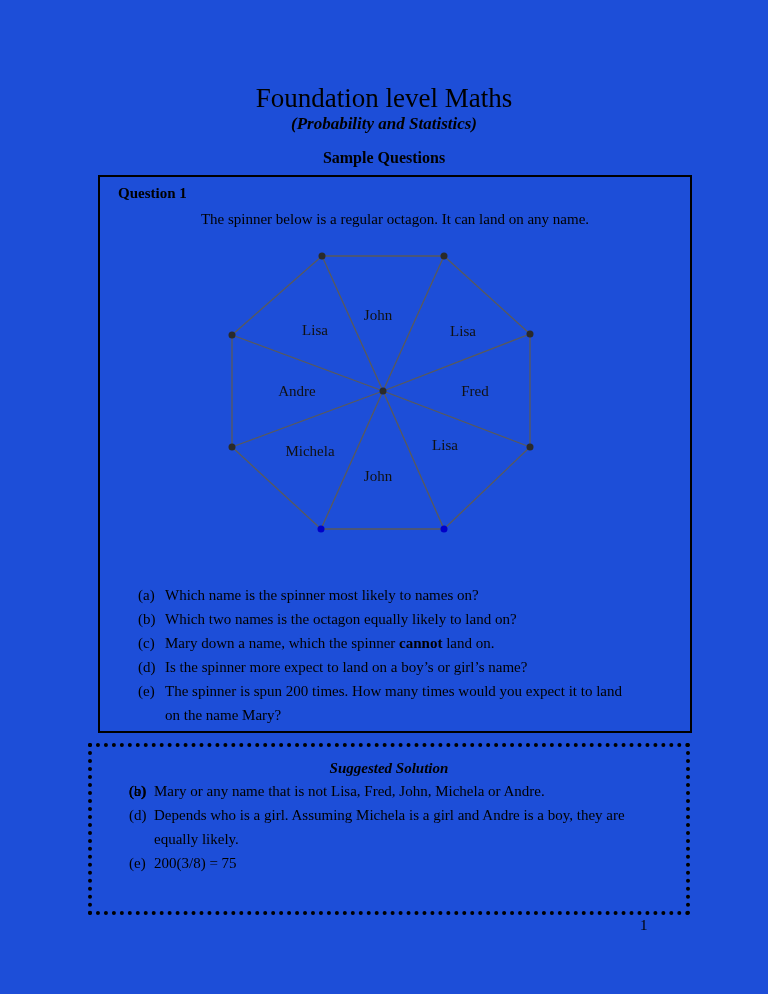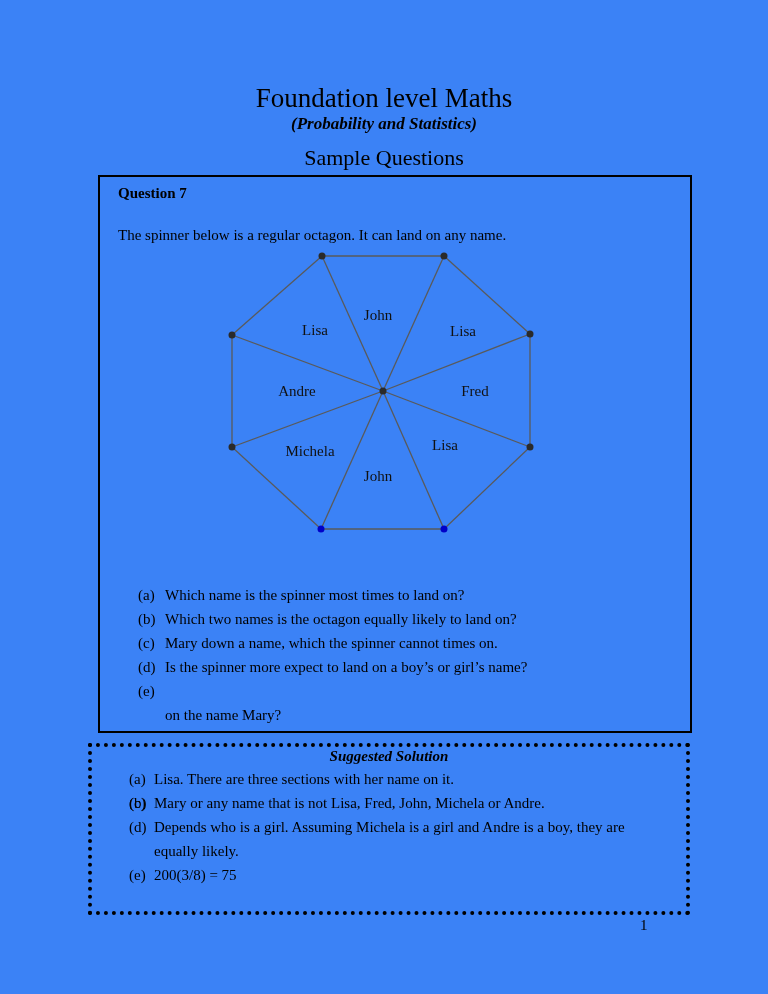--- a/index.html
+++ b/index.html
@@ -1,20 +1,20 @@
 <!DOCTYPE html>
 <html><head>
 <meta charset="utf-8">
 <style>
   html, body { margin: 0; padding: 0; background: #ffffff; }
   .page {
     position: relative;
     width: 768px;
     height: 994px;
-    background: #3b82f6;
+    background: #1d4ed8;
     color: #000000;
     font-family: "Liberation Serif", serif;
     overflow: hidden;
   }
   .doc-title {
     position: absolute;
     top: 83px; left: 0; right: 0;
     text-align: center;
     font-size: 27px;
     line-height: 30px;
@@ -26,41 +26,42 @@
     text-align: center;
     font-size: 17px;
     line-height: 20px;
     font-weight: bold;
     font-style: italic;
   }
   .doc-heading {
     position: absolute;
     top: 148px; left: 0; right: 0;
     text-align: center;
-    font-size: 22px;
-    line-height: 20px;
-    font-weight: normal;
+    font-size: 16px;
+    line-height: 20px;
+    font-weight: bold;
   }
   .question-box {
     position: absolute;
     left: 98px; top: 175px;
     width: 594px; height: 558px;
     border: 2px solid #000000;
     box-sizing: border-box;
   }
   .q-inner { padding: 6px 18px 0 18px; }
   .q-title {
     font-size: 15px;
     font-weight: bold;
     line-height: 20px;
   }
   .q-intro {
     font-size: 15px;
     line-height: 20px;
-    margin-top: 22px;
+    margin-top: 6px;
+    text-align: center;
   }
   .spinner-svg {
     position: absolute;
     left: 113px; top: 66px;
     width: 342px; height: 300px;
   }
   .spinner-svg text {
     font-family: "Liberation Serif", serif;
     font-size: 15px;
     fill: #111111;
@@ -80,21 +81,21 @@
     left: 0; top: 0;
   }
   .solution-box {
     position: absolute;
     left: 88px; top: 743px;
     width: 602px; height: 172px;
     border: 4px dotted #000000;
     box-sizing: border-box;
   }
   .s-title {
-    margin-top: 0;
+    margin-top: 12px;
     text-align: center;
     font-size: 15px;
     font-weight: bold;
     font-style: italic;
     line-height: 18px;
   }
   .s-list { margin-top: 2px; }
   .s-item {
     position: relative;
     padding-left: 62px;
@@ -103,34 +104,34 @@
   }
   .s-item .item-label {
     position: absolute;
     left: 37px; top: 0;
   }
   .page-number {
     position: absolute;
     left: 640px; top: 917px;
     font-size: 15px;
   }
-  .bold { font-weight: normal; }
+  .bold { font-weight: bold; }
 </style>
 </head>
 <body>
 
 <div class="page">
 
   <div class="doc-title">Foundation level Maths</div>
   <div class="doc-subtitle">(Probability and Statistics)</div>
   <div class="doc-heading">Sample Questions</div>
 
   <div class="question-box">
     <div class="q-inner">
-      <div class="q-title">Question 7</div>
+      <div class="q-title">Question 1</div>
       <div class="q-intro">The spinner below is a regular octagon. It can land on any name.</div>
     </div>
 
     <svg class="spinner-svg" xmlns="http://www.w3.org/2000/svg" viewBox="213 243 342 300">
         <line x1="322" y1="256" x2="444" y2="256" stroke="#5a5a5a" stroke-width="1.3"></line>
         <line x1="322" y1="256" x2="383" y2="391" stroke="#5a5a5a" stroke-width="1.3"></line>
         <line x1="444" y1="256" x2="530" y2="334" stroke="#5a5a5a" stroke-width="1.3"></line>
         <line x1="444" y1="256" x2="383" y2="391" stroke="#5a5a5a" stroke-width="1.3"></line>
         <line x1="530" y1="334" x2="530" y2="447" stroke="#5a5a5a" stroke-width="1.3"></line>
         <line x1="530" y1="334" x2="383" y2="391" stroke="#5a5a5a" stroke-width="1.3"></line>
@@ -159,48 +160,47 @@
         <text x="445" y="450" text-anchor="middle">Lisa</text>
         <text x="378" y="481" text-anchor="middle">John</text>
         <text x="310" y="456" text-anchor="middle">Michela</text>
         <text x="297" y="396" text-anchor="middle">Andre</text>
         <text x="315" y="335" text-anchor="middle">Lisa</text>
       </svg>
 
     <div class="q-list">
       <div class="q-item">
         <span class="item-label">(a)</span>
-        <span>Which name is the spinner most times to land on?</span>
+        <span>Which name is the spinner most likely to names on?</span>
       </div>
       <div class="q-item">
         <span class="item-label">(b)</span>
         <span>Which two names is the octagon equally likely to land on?</span>
       </div>
       <div class="q-item">
         <span class="item-label">(c)</span>
-        <span><span>Mary down a name, which the spinner </span><span class="bold">cannot</span><span> times on.</span></span>
+        <span><span>Mary down a name, which the spinner </span><span class="bold">cannot</span><span> land on.</span></span>
       </div>
       <div class="q-item">
         <span class="item-label">(d)</span>
         <span>Is the spinner more expect to land on a boy’s or girl’s name?</span>
       </div>
       <div class="q-item">
         <span class="item-label">(e)</span>
-        <br>
+        <span>The spinner is spun 200 times. How many times would you expect it to land</span><br>
         <span>on the name Mary?</span>
       </div>
     </div>
   </div>
 
   <div class="solution-box">
     <div class="s-title">Suggested Solution</div>
     <div class="s-list">
       <div class="s-item">
         <span class="item-label">(a)</span>
-        <span>Lisa. There are three sections with her name on it.</span>
       </div>
       <div class="s-item">
         <span class="item-label">(b)</span>
       </div>
       <div class="s-item">
         <span class="item-label">(c)</span>
         <span>Mary or any name that is not Lisa, Fred, John, Michela or Andre.</span>
       </div>
       <div class="s-item">
         <span class="item-label">(d)</span>

